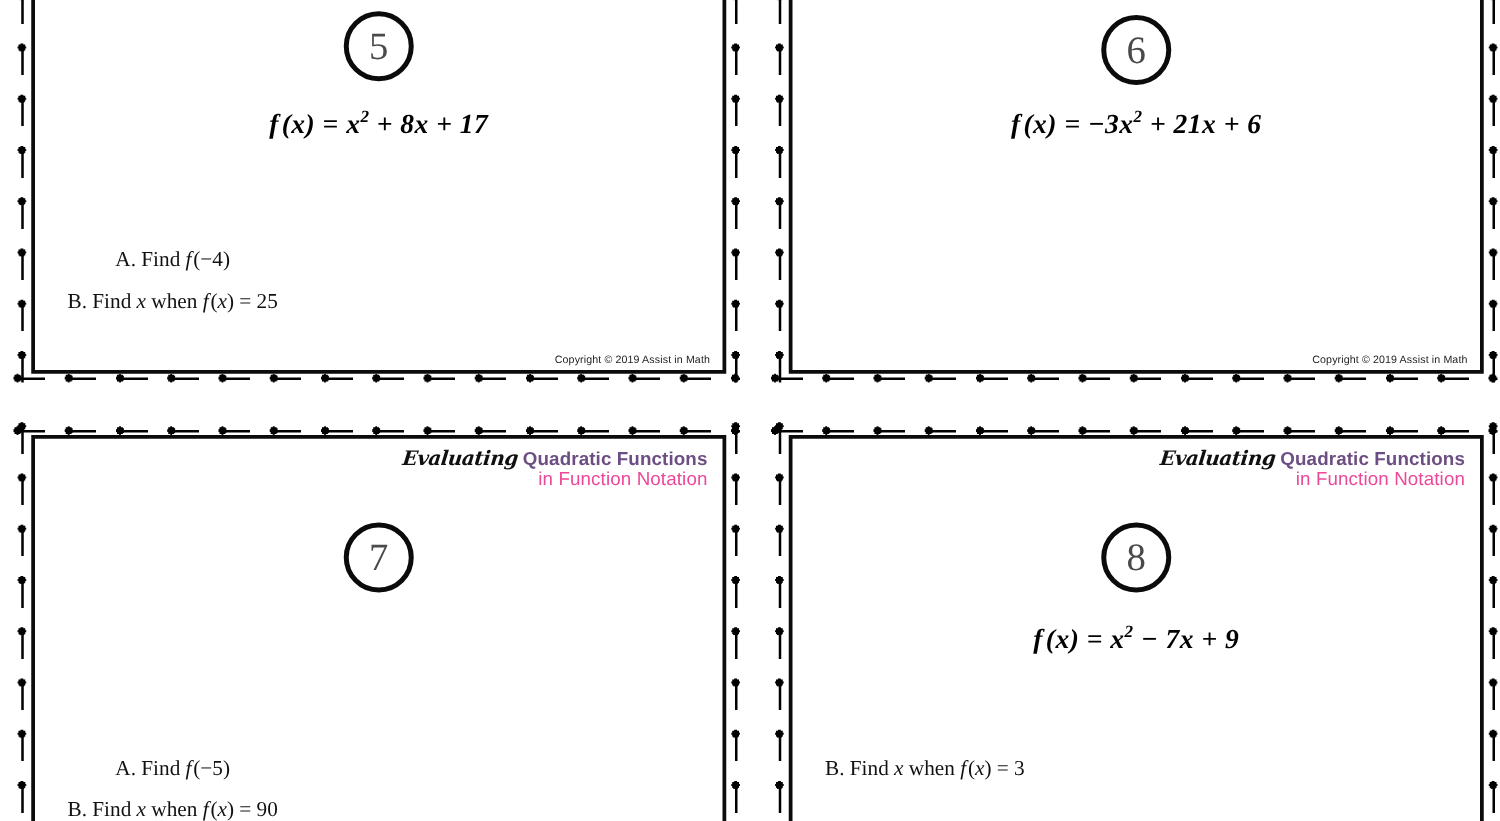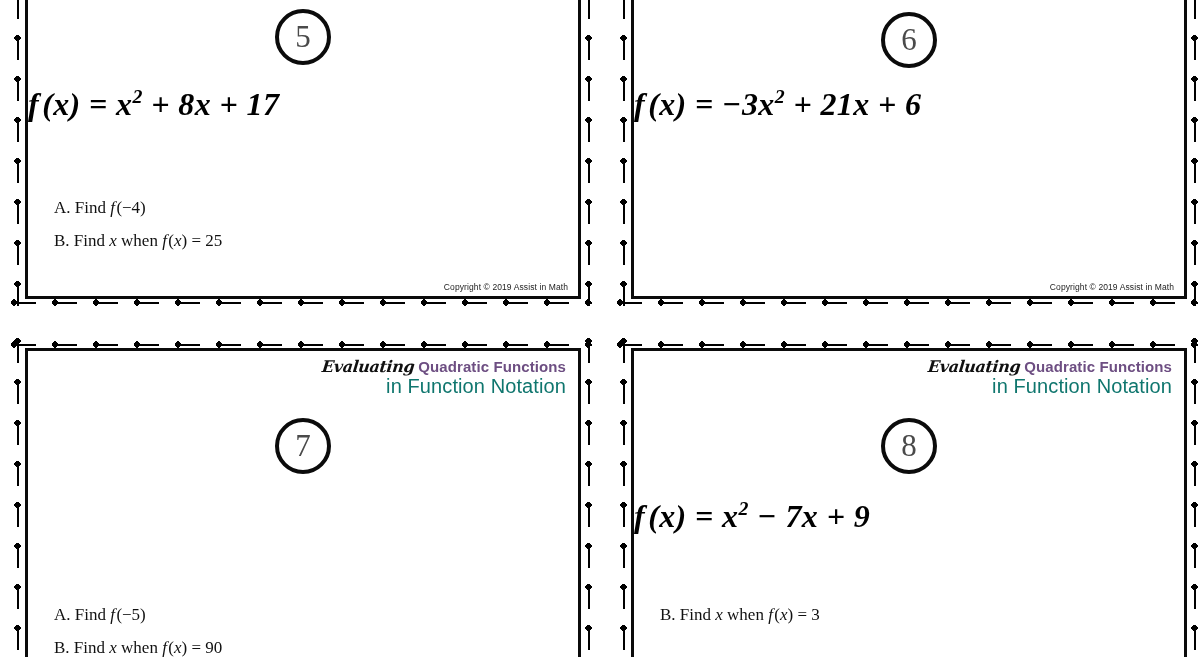--- a/index.html
+++ b/index.html
@@ -138,22 +138,22 @@
   }
   .hdr-sans {
     font-family: "Liberation Sans", "DejaVu Sans", sans-serif;
     color: #6d4e82;
     font-size: 15px;
     letter-spacing: 0.1px;
     font-weight: bold;
   }
   .hdr-line2 {
     font-family: "Liberation Sans", "DejaVu Sans", sans-serif;
-    color: #0f766e;
-    font-size: 20px;
+    color: #ec4899;
+    font-size: 15px;
     letter-spacing: 0.1px;
   }
 
   
   .num-badge {
     position: absolute;
     left: 50%;
     transform: translateX(-50%);
     width: 56px;
     height: 56px;
@@ -171,45 +171,46 @@
     line-height: 1;
     position: relative;
     top: -1px;
   }
 
   
   .equation {
     position: absolute;
     left: 0;
     width: 100%;
-    text-align: left;
+    text-align: center;
     font-family: "Liberation Serif", "DejaVu Serif", serif;
     font-weight: bold;
     font-style: italic;
-    font-size: 32px;
+    font-size: 22px;
     color: #000;
     letter-spacing: 0.4px;
     white-space: nowrap;
   }
   .equation sup {
     font-size: 0.62em;
     font-style: italic;
     vertical-align: super;
     line-height: 0;
   }
 
   
   .questions {
     position: absolute;
     left: 26px;
     font-family: "Liberation Serif", "DejaVu Serif", serif;
     font-size: 17px;
     color: #111;
     line-height: 1.95;
     white-space: nowrap;
+    text-align: center;
   }
   .questions .q-line {
     display: block;
   }
   .questions i { font-style: italic; }
 
   
   .copyright {
     position: absolute;
     right: 10px;

